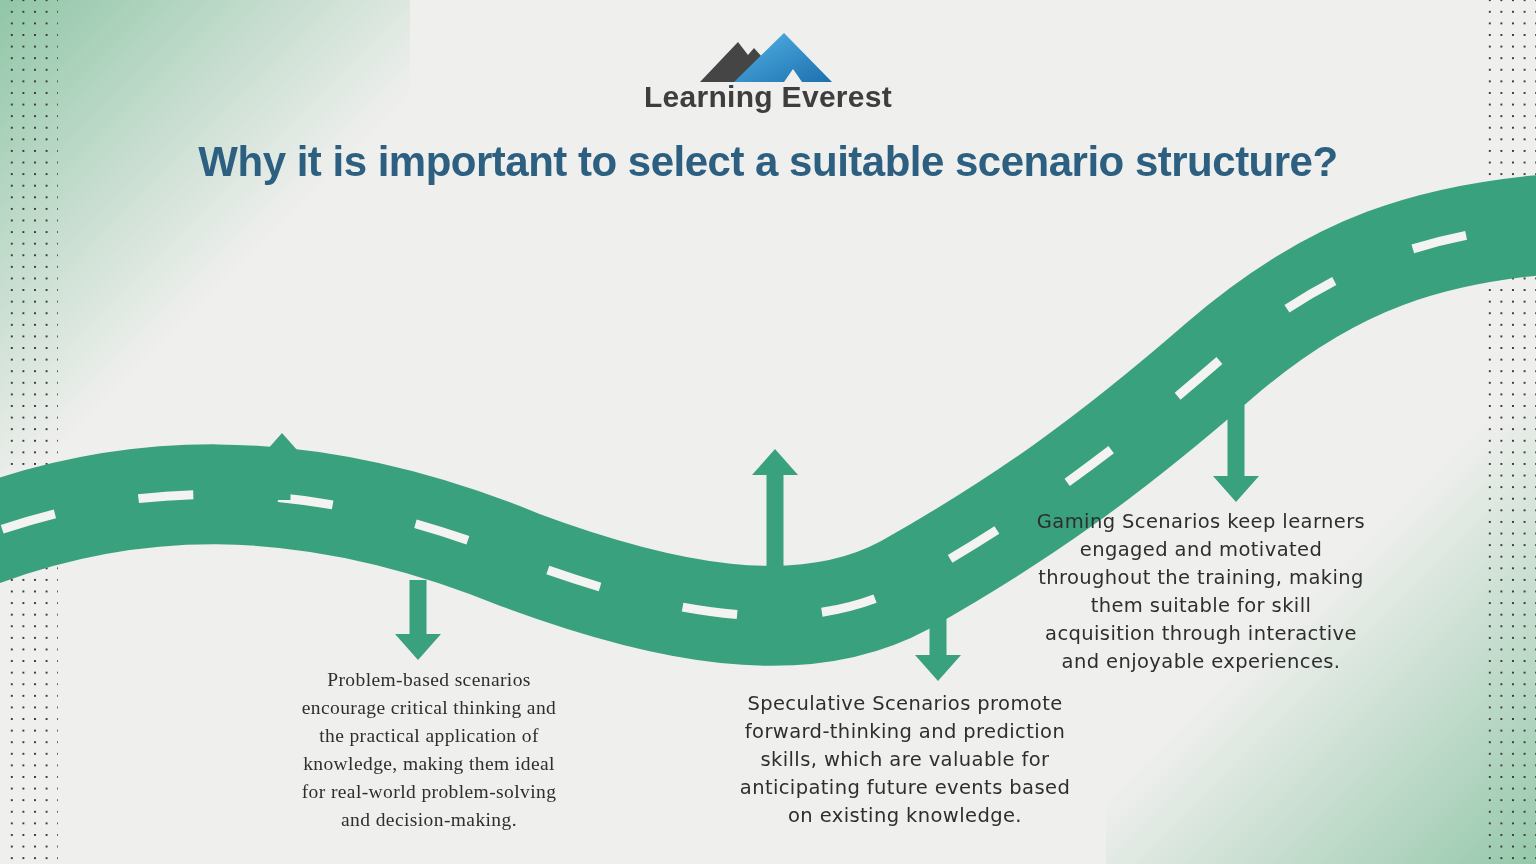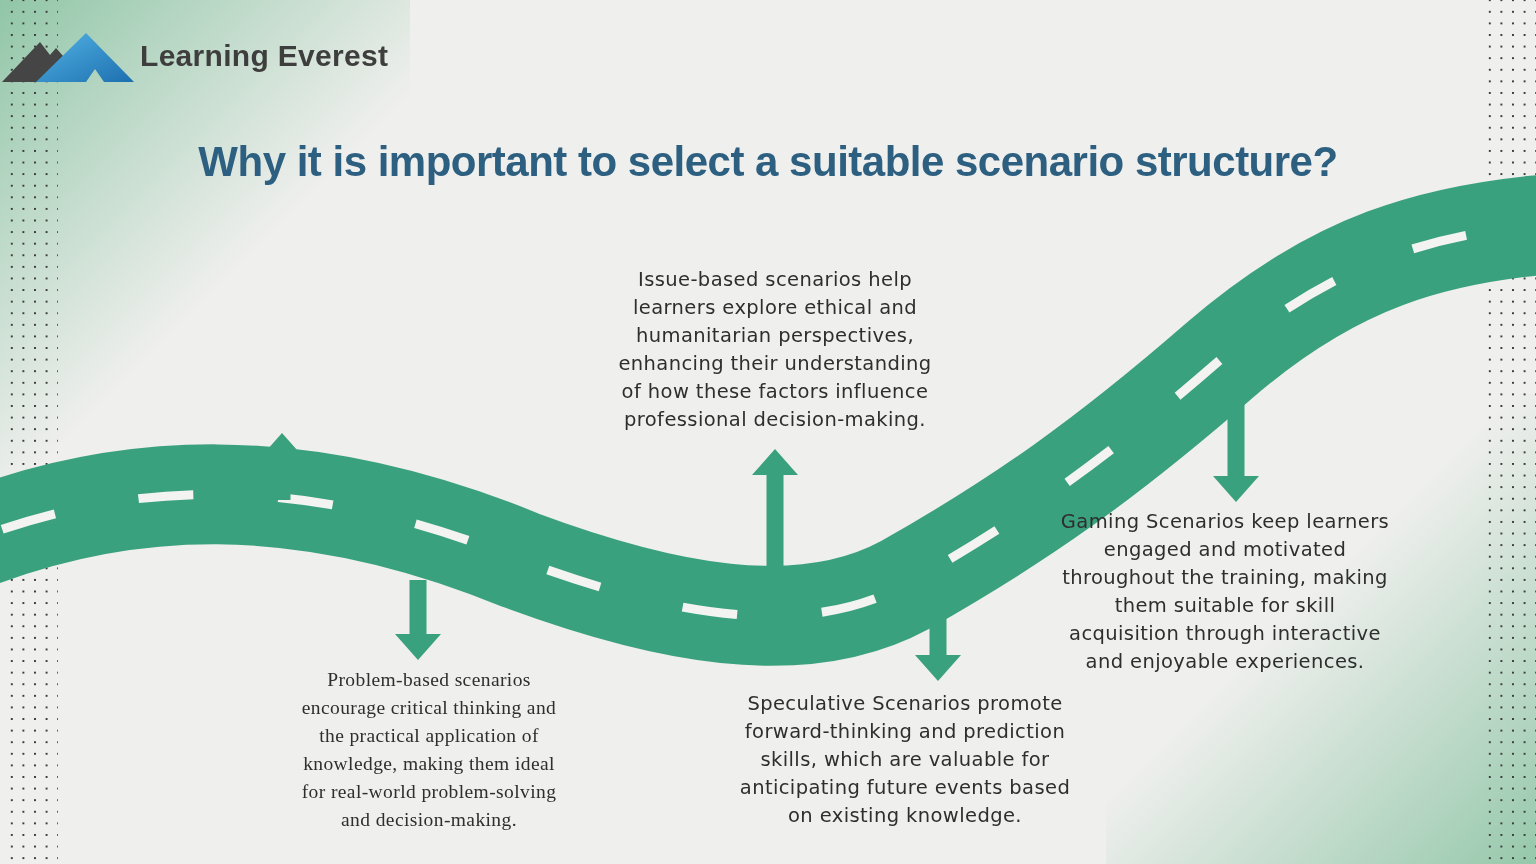--- a/index.html
+++ b/index.html
@@ -28,37 +28,37 @@
   .dots-left{left:2px;}
   .dots-right{right:0;}
   
   .road-svg{position:absolute; left:0; top:0; width:1536px; height:864px; z-index:3;}
   .road-path{fill:none; stroke:var(--road-green); stroke-width:100;}
   .road-centerline{fill:none; stroke:var(--road-dash); stroke-width:9;
     stroke-dasharray:55 85; stroke-dashoffset:95;}
   .arrow{fill:var(--road-green);}
   
   .logo{position:absolute; top:32px; left:0; width:100%; z-index:5;
-    display:flex; flex-direction:row; align-items:center;}
+    display:flex; flex-direction:column; align-items:center;}
   .logo-text{font-weight:bold; font-size:30px; letter-spacing:.3px;
     color:var(--logo-text); margin-top:-4px;}
   .mtn-dark{fill:var(--mountain-dark);}
   
   .title{position:absolute; top:138px; left:0; width:100%; margin:0; z-index:5;
     text-align:center; font-weight:bold; font-size:42px; letter-spacing:-.5px;
     color:var(--title-blue);}
   
   .scenario{position:absolute; z-index:5; text-align:center; white-space:pre-line;
     font-family:"DejaVu Sans","Liberation Sans",sans-serif;
     font-size:19.5px; line-height:28px; letter-spacing:.4px; color:var(--body-text);}
   .s-skill{left:100px; top:284px; width:366px;}
   .s-issue{left:592px; top:266px; width:366px;}
   .s-problem{left:240px; top:666px; width:378px;font-family:Liberation Serif, serif;}
   .s-speculative{left:716px; top:690px; width:378px;}
-  .s-gaming{left:1036px; top:508px; width:378px;}
+  .s-gaming{left:1012px; top:508px; width:378px;}
   
   .footer{position:absolute; bottom:2px; left:0; width:100%; z-index:5;
     text-align:center; font-family:"DejaVu Sans","Liberation Sans",sans-serif;
     font-size:22px; letter-spacing:1px; color:var(--footer-gray);}
 </style>
 </head>
 <body>
 
 <div class="canvas">
 
@@ -86,26 +86,20 @@
         </linearGradient>
       </defs>
       <polygon class="mtn-dark" points="2,50 40,10 50,23 56,16 86,50"></polygon>
       <polygon fill="url(#mgrad)" points="36,50 86,1 134,50 104,50 95,37 86,50"></polygon>
     </svg>
     <div class="logo-text">Learning Everest</div>
   </header>
 
   <h1 class="title">Why it is important to select a suitable scenario structure?</h1>
 
-  <div class="scenario s-issue">Issue-based scenarios help
-learners explore ethical and
-humanitarian perspectives,
-enhancing their understanding
-of how these factors influence
-professional decision-making.</div>
   <div class="scenario s-problem">Problem-based scenarios
 encourage critical thinking and
 the practical application of
 knowledge, making them ideal
 for real-world problem-solving
 and decision-making.</div>
   <div class="scenario s-speculative">Speculative Scenarios promote
 forward-thinking and prediction
 skills, which are valuable for
 anticipating future events based

